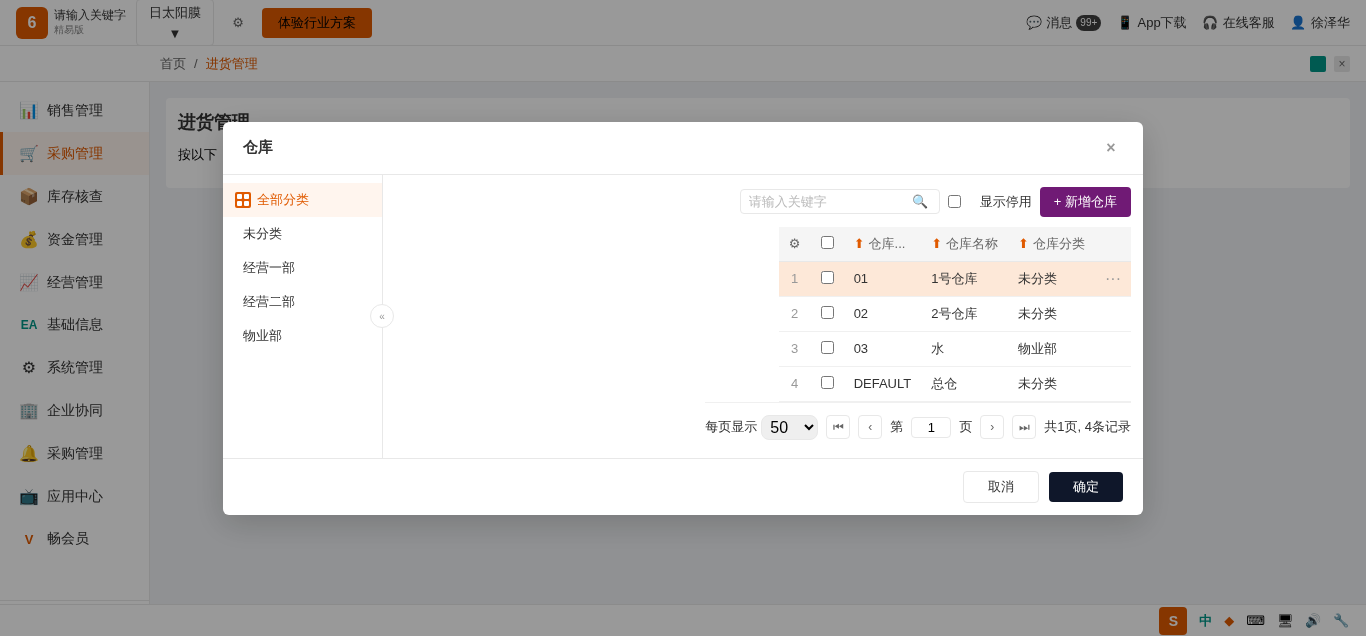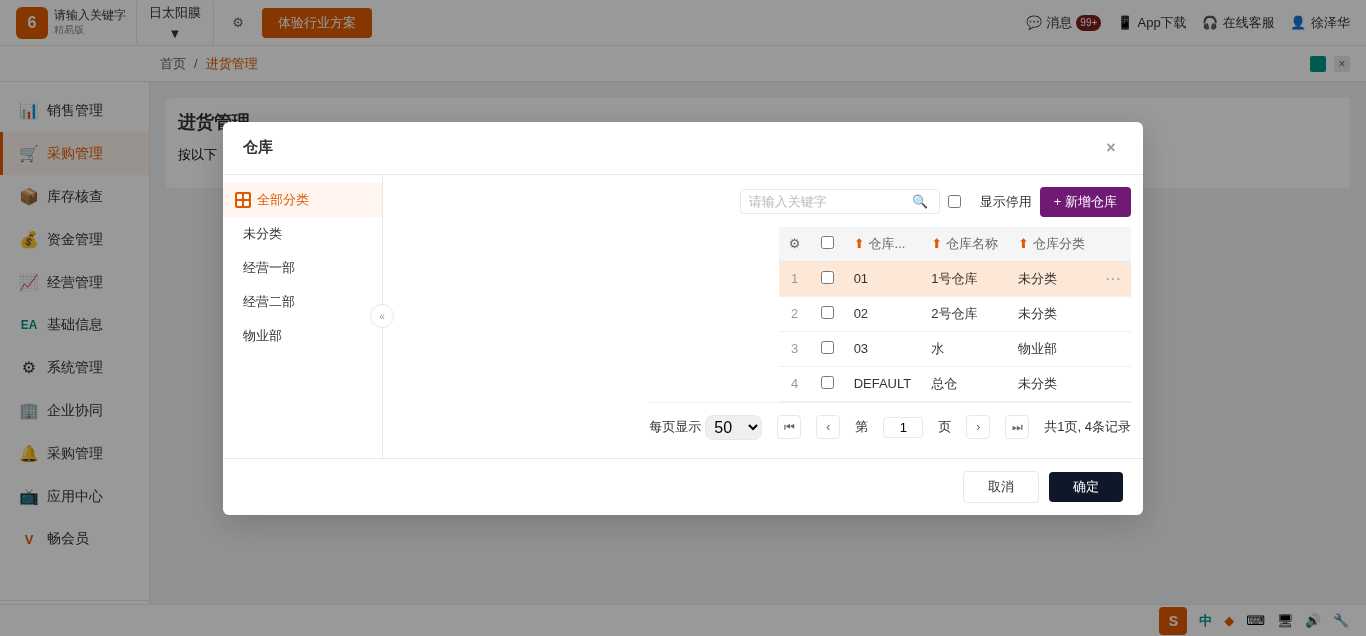--- a/index.html
+++ b/index.html
@@ -54,39 +54,39 @@
       color: #333;
       flex-direction: column;
     }
     .gear-btn {
       width: 32px; height: 32px;
       display: flex; align-items: center; justify-content: center;
       cursor: pointer; color: #666;
     }
     .trial-btn {
       background: #e05a00;
-      color: #ffffff;
+      color: #000000;
       border: none;
       border-radius: 4px;
       padding: 6px 16px;
       cursor: pointer;
       font-size: 13px;
     }
     .topbar-right {
       display: flex;
       align-items: center;
       gap: 16px;
       color: #333;
       font-size: 13px;
     }
     .topbar-right-item {
       display: flex; align-items: center; gap: 4px; cursor: pointer;
     }
     .badge {
-      background: #7f1d1d;
+      background: #404040;
       color: #fff;
       border-radius: 8px;
       font-size: 10px;
       padding: 0 4px;
       line-height: 16px;
     }
 
     
     .breadcrumb-bar {
       position: fixed;
@@ -347,21 +347,21 @@
       color: #999;
       font-size: 16px;
       cursor: pointer;
     }
     
     .pagination {
       display: flex;
       align-items: center;
       justify-content: center;
       padding: 12px 0 6px;
-      gap: 15px;
+      gap: 8px;
       color: #333;
       font-size: 13px;
       border-top: 1px solid #f0f0f0;
       margin-top: auto;
     }
     .page-size-select {
       display: flex;
       align-items: center;
       gap: 4px;
     }

